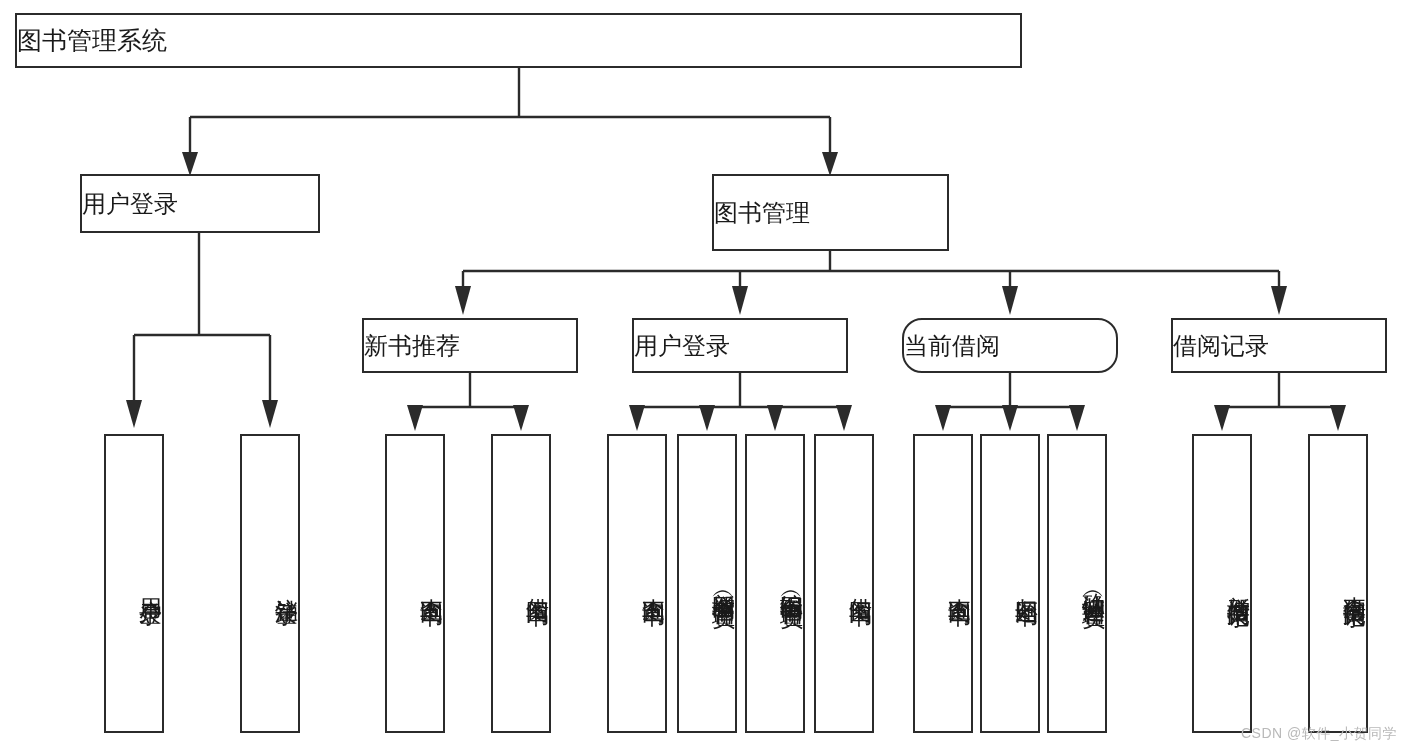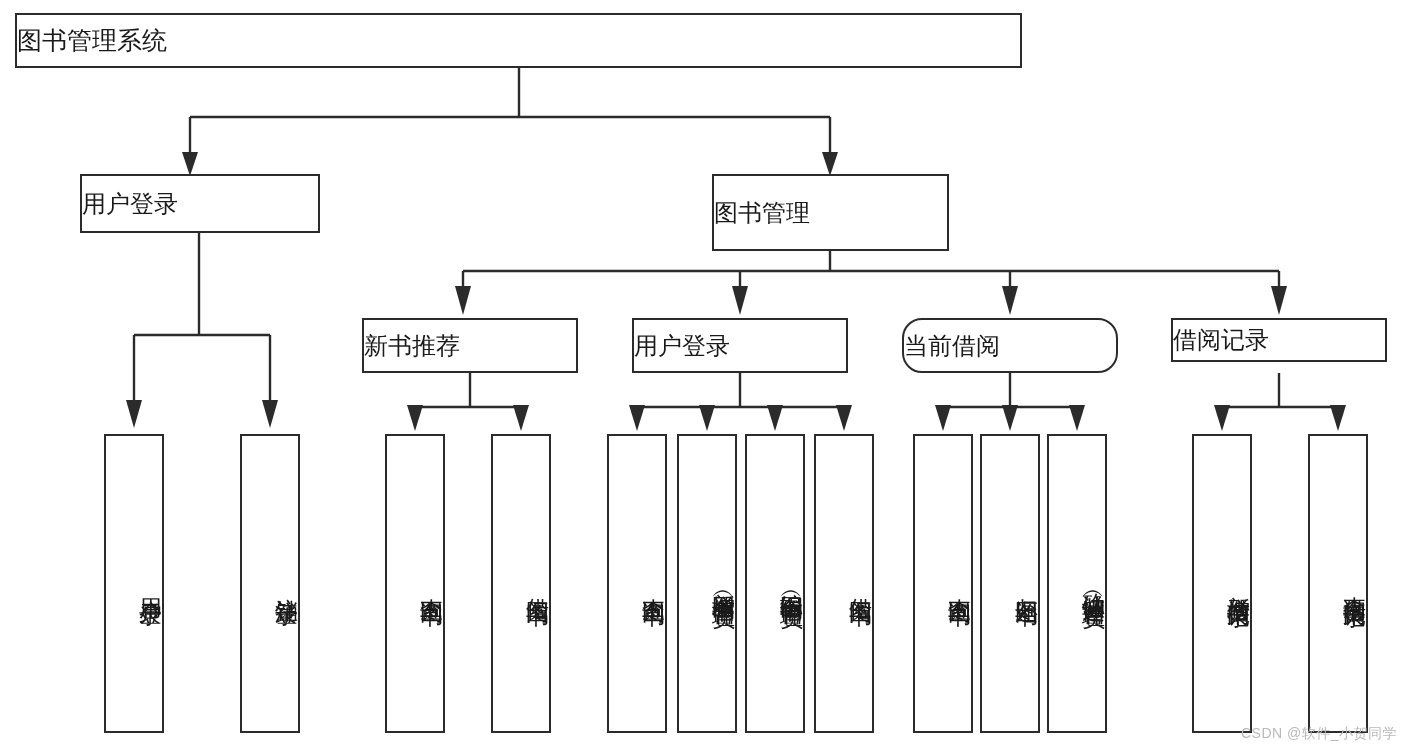--- a/index.html
+++ b/index.html
@@ -146,21 +146,21 @@
 
   <div class="node lvl2" style="left:362px; top:318px; width:216px; height:55px;">
     <span>新书推荐</span>
   </div>
   <div class="node lvl2" style="left:632px; top:318px; width:216px; height:55px;">
     <span>用户登录</span>
   </div>
   <div class="node lvl2" style="left:902px; top:318px; width:216px; height:55px;border-radius:20px;">
     <span>当前借阅</span>
   </div>
-  <div class="node lvl2" style="left:1171px; top:318px; width:216px; height:44px;">
+  <div class="node lvl2" style="left:1171px; top:318px; width:216px; height:55px;">
     <span>借阅记录</span>
   </div>
 
   <div class="node leaf" style="left:104px; top:434px; width:60px; height:299px;">
     <span>用户登录</span>
   </div>
   <div class="node leaf" style="left:240px; top:434px; width:60px; height:299px;">
     <span>注销登录</span>
   </div>
 

